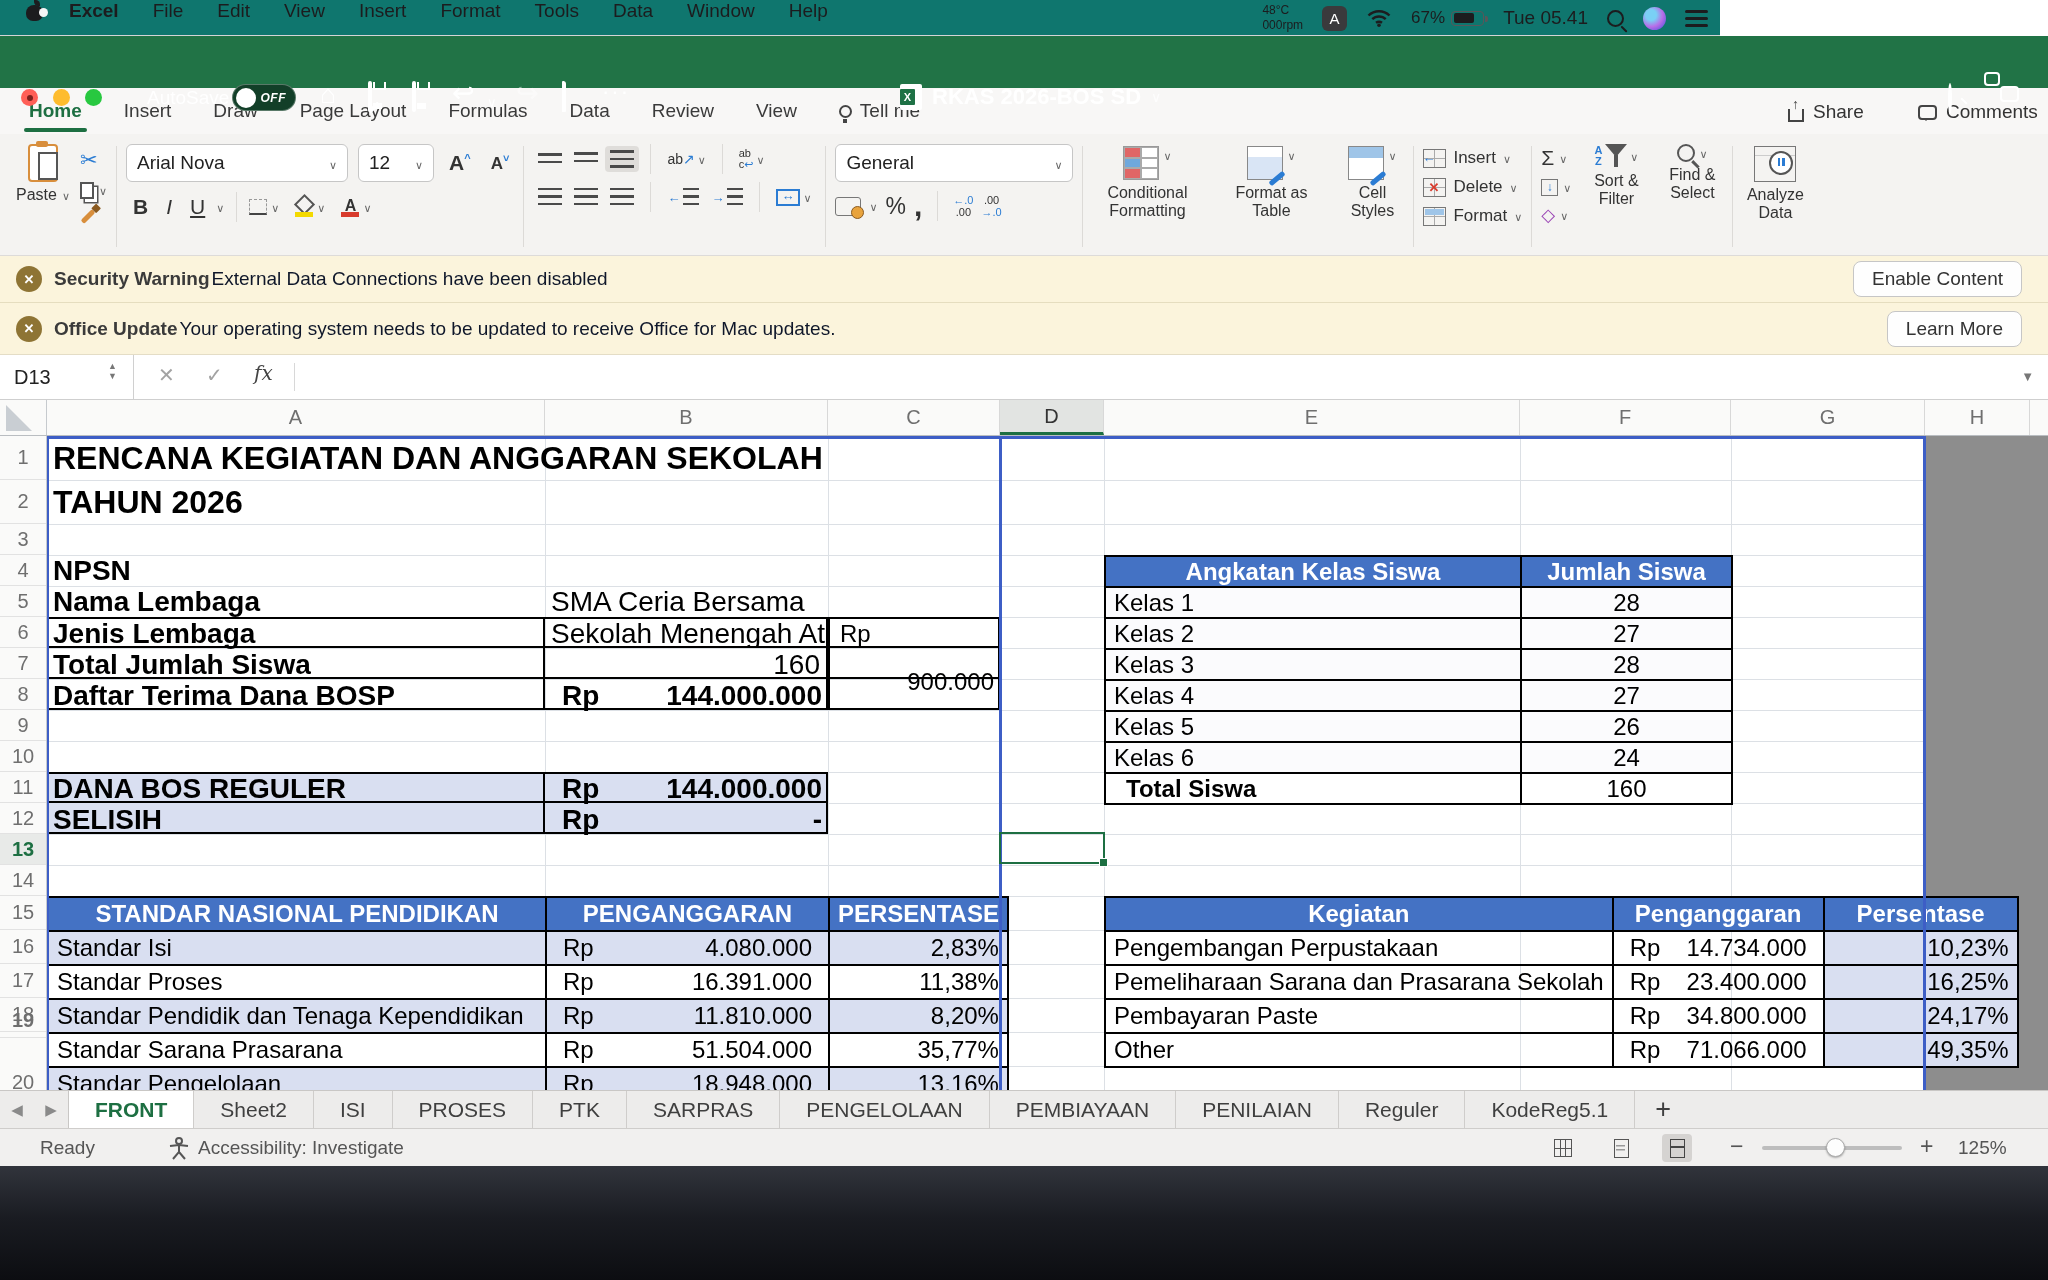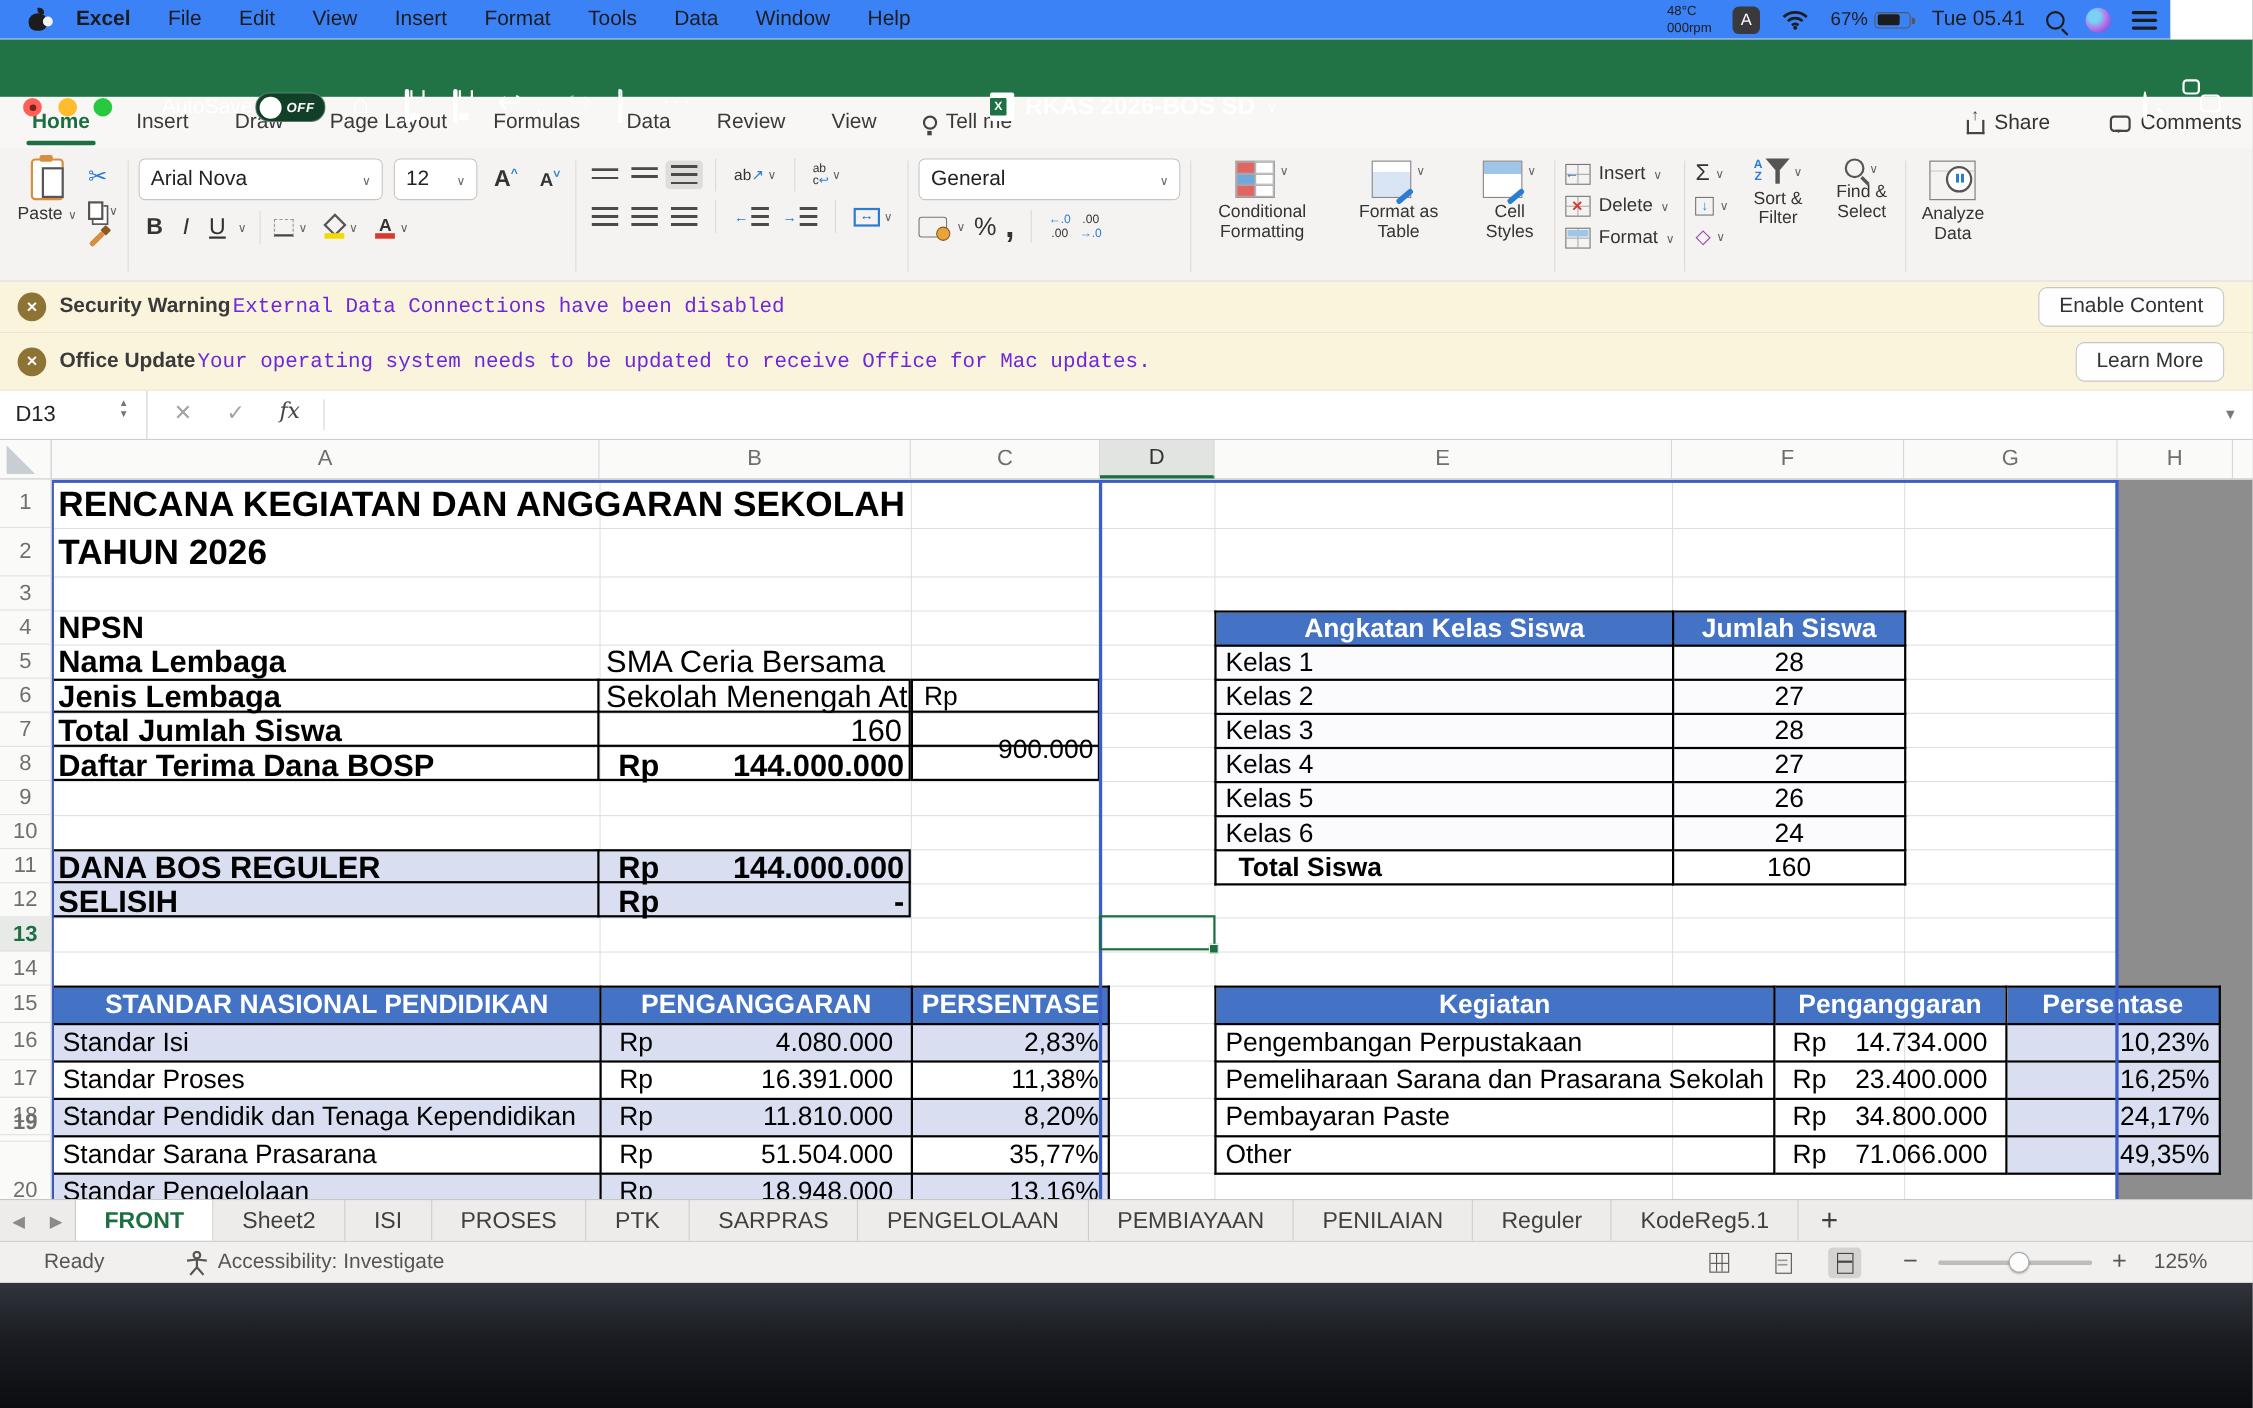--- a/index.html
+++ b/index.html
@@ -1,21 +1,21 @@
 <!DOCTYPE html>
 <html><head>
 <meta charset="utf-8">
 <style>
   * { margin:0; padding:0; box-sizing:border-box; }
   body { background:#000; font-family:"Liberation Sans", sans-serif; }
   #screen { position:relative; width:2048px; height:1280px; overflow:hidden; background:#fff; font-family:"Liberation Sans", sans-serif; }
   .abs { position:absolute; }
 
   
-  #menubar { position:absolute; left:0; top:0; width:1973px; height:36px; background:#3b82f6; border-bottom:1px solid #D4D4D6; display:flex; align-items:center; padding-left:22px; z-index:40;}
+  #menubar { position:absolute; left:0; top:0; width:1720px; height:36px; background:#0f766e; border-bottom:1px solid #D4D4D6; display:flex; padding-left:22px; z-index:40;}
   .mitem { padding:0 17px; font-size:19px; color:#1c1c1e; }
   .mitem.b { font-weight:bold; }
   .apple { width:18px; height:22px; position:relative; margin:0 8px 0 4px; }
   .apple .body { position:absolute; left:0; top:5px; width:17px; height:16px; background:#1c1c1e; border-radius:8px 8px 7px 7px; }
   .apple .bite { position:absolute; right:-4px; top:8px; width:9px; height:9px; background:#F5F5F6; border-radius:50%; }
   .apple .leaf { position:absolute; left:8px; top:0; width:6px; height:6px; background:#1c1c1e; border-radius:0 70% 0 70%; }
   #mright { position:absolute; right:12px; top:0; height:36px; display:flex; align-items:center; gap:19px; color:#1c1c1e; }
   .temp { font-size:12px; line-height:1.25; text-align:left; }
   .kbdicon { width:25px; height:25px; background:#3A3A3C; color:#fff; border-radius:6px; font-size:15px; display:flex; align-items:center; justify-content:center; }
   .battwrap { display:flex; align-items:center; gap:6px; font-size:17px; }
@@ -120,21 +120,21 @@
   .fsmag { width:18px; height:18px; border:2.5px solid #555; border-radius:50%; position:relative;}
   .fsmag::after { content:""; position:absolute; width:2.5px; height:9px; background:#555; left:15px; top:14px; transform:rotate(-45deg);}
   .adico { width:42px; height:36px; border:1.5px solid #777; background:linear-gradient(#ccc 0 0) 0 8px/100% 1px no-repeat; position:relative;}
   .adico::after { content:""; position:absolute; right:2px; top:4px; width:20px; height:20px; border:2.5px solid #555; border-radius:50%; background:#fff;}
   .adico::before { content:""; position:absolute; right:8px; top:11px; width:9px; height:8px; background:repeating-linear-gradient(90deg,#2B7CD3 0 2.5px, transparent 2.5px 4.5px); z-index:1;}
 
   
   .warnbar { position:absolute; left:0; width:2048px; background:#FBF4DC; display:flex; align-items:center; padding-left:16px; z-index:37;}
   .warnico { width:26px; height:26px; border-radius:50%; background:#8E7434; color:#fff; font-size:13px; font-weight:bold; display:flex; align-items:center; justify-content:center; margin-right:12px; flex:none;}
   .warnttl { font-weight:bold; font-size:19px; color:#3A3A3A; margin-right:2px; }
-  .warnmsg { font-size:19px; color:#6d28d9;font-family:Liberation Mono, monospace; }
+  .warnmsg { font-size:19px; color:#0f172a; }
   .warnbtn { position:absolute; right:26px; top:50%; transform:translateY(-50%); background:#FEFEFE; border:1px solid #C6C6C6; border-radius:8px; padding:6px 18px; font-size:19px; color:#333; }
 
   
   #fbar { position:absolute; left:0; top:354px; width:2048px; height:46px; background:#fff; border-top:1px solid #E4DDC6; border-bottom:1px solid #CFCFCF; z-index:36;}
   .namebox { position:absolute; left:0; top:0; width:134px; height:44px; border-right:1px solid #D0D0D0; display:flex; align-items:center; padding-left:14px; font-size:20px; color:#222;}
   .stepper { position:absolute; left:108px; top:6px; font-size:9px; color:#777; line-height:1.15; text-align:center;}
   .fbico { position:absolute; top:8px; font-size:20px; color:#A3A3A3; }
   .fxlbl { font-family:"DejaVu Serif", serif; font-style:italic; color:#444 !important; }
   .fbarchev { position:absolute; right:14px; top:14px; font-size:13px; color:#777; }
 

